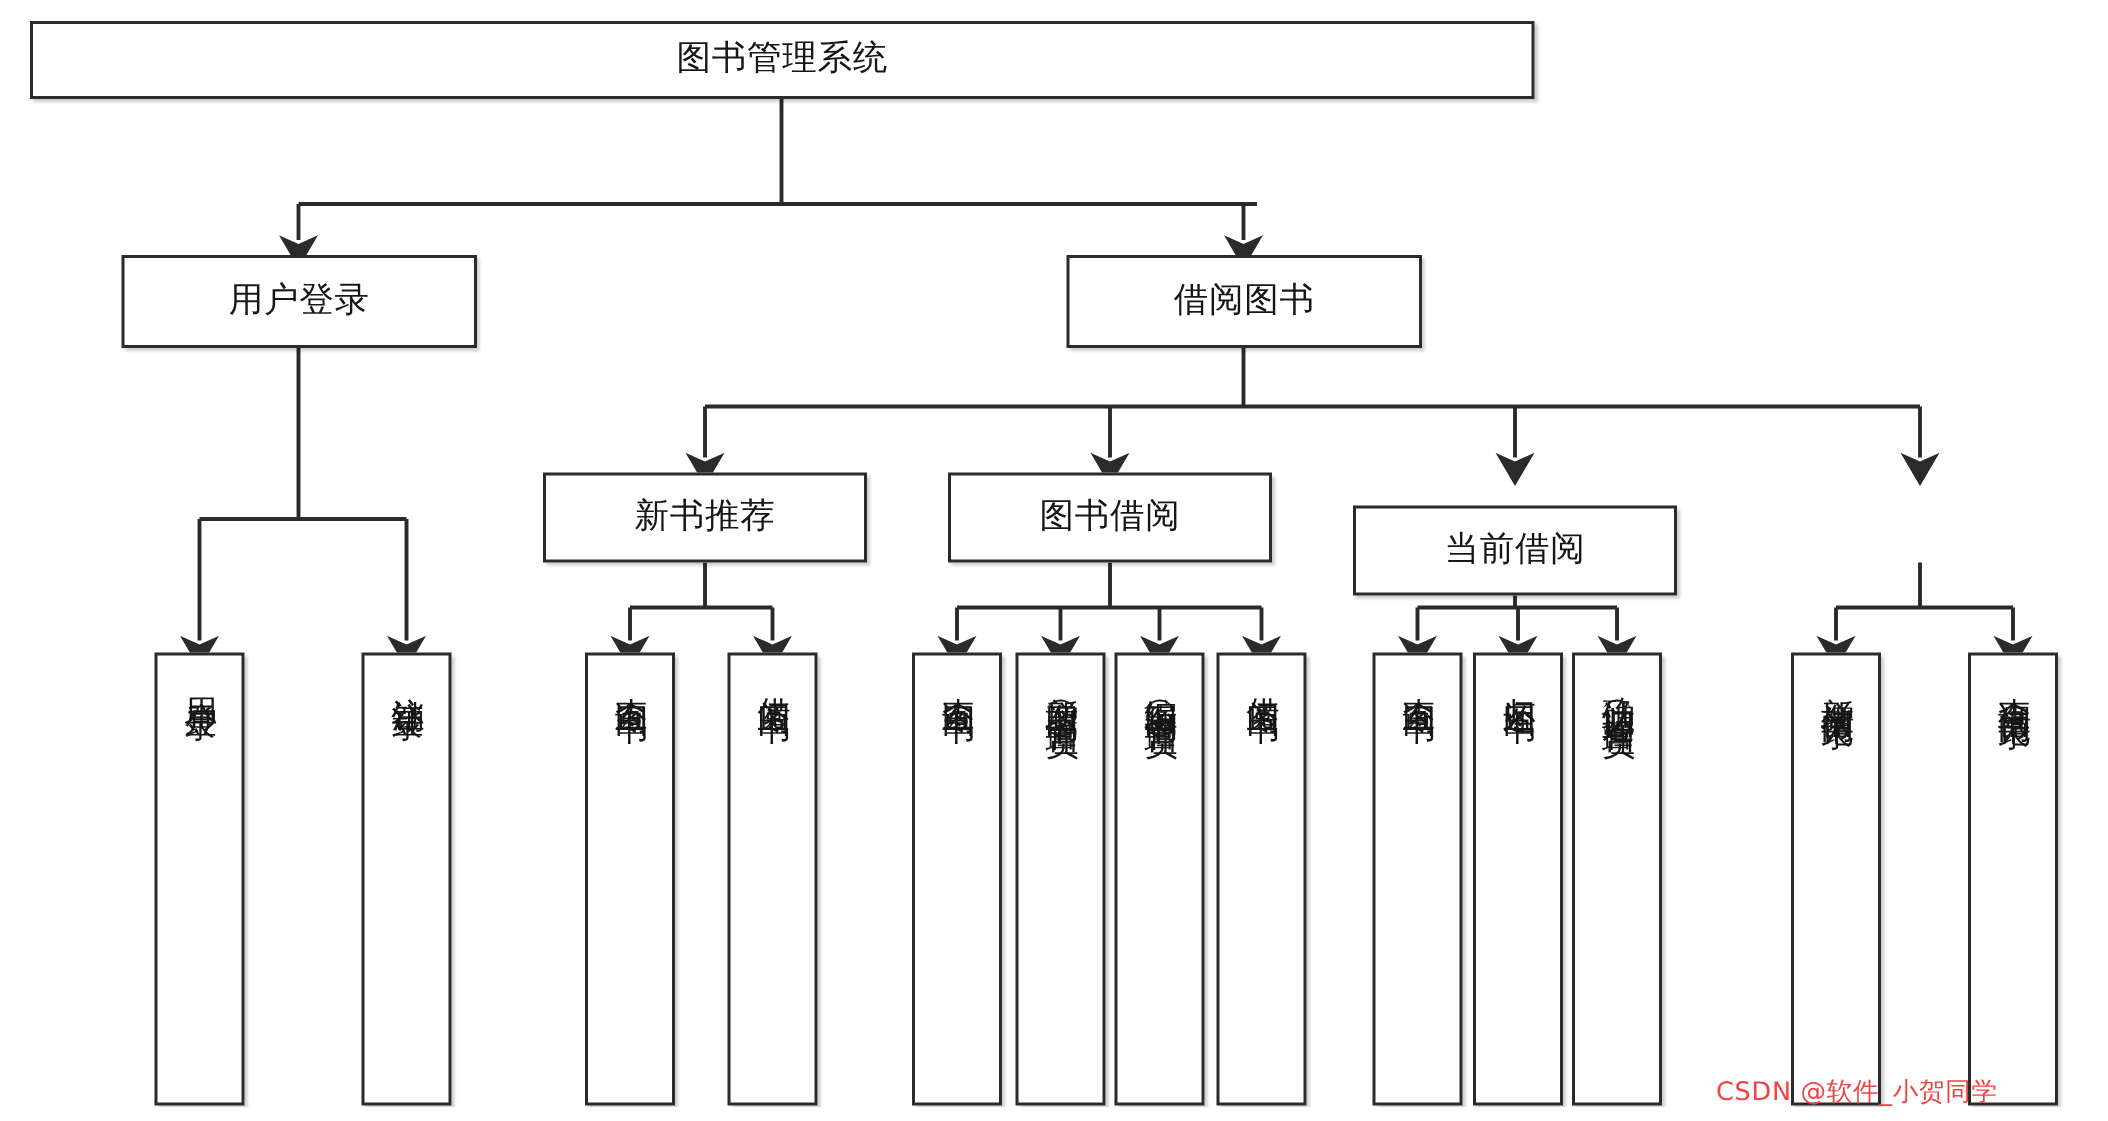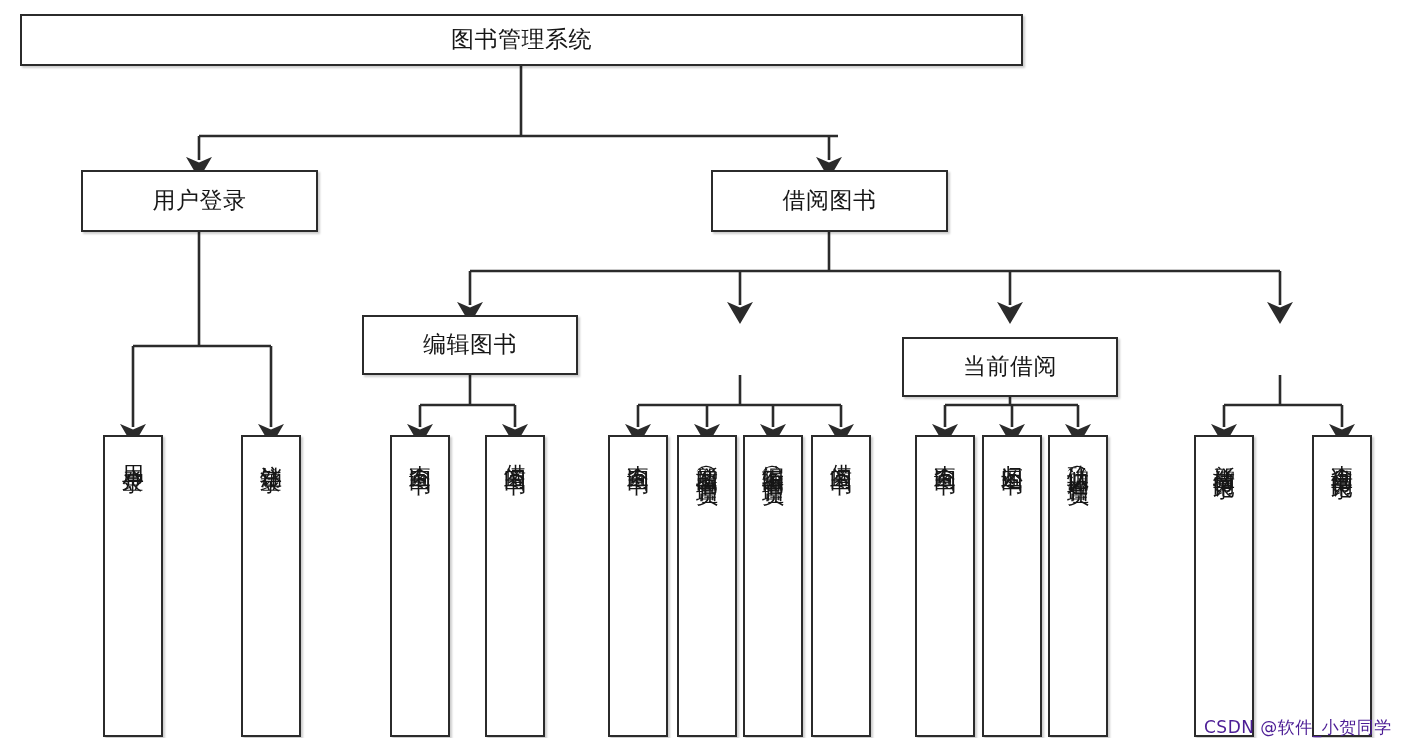--- a/index.html
+++ b/index.html
@@ -59,23 +59,23 @@
     writing-mode: vertical-rl;
     text-orientation: upright;
     letter-spacing: 3px;
     font-size: 22px;
     line-height: 1.0;
   }
   .watermark {
     position: absolute;
     font-family: "DejaVu Sans", "Liberation Sans", sans-serif;
     font-size: 17px;
-    color: #4c1d95;
+    color: #ef4444;
     white-space: nowrap;
-    left: 1204px;
+    left: 1144px;
     top: 716px;
     letter-spacing: 0.5px;
   }
 </style>
 </head>
 <body>
 
 <div id="canvas">
 
   <svg id="wires" viewBox="0 0 1405 747" width="1405" height="747" xmlns="http://www.w3.org/2000/svg">
@@ -133,21 +133,24 @@
   </div>
 
   <div class="node horiz" style="left:81px; top:170px; width:237px; height:62px;">
     <span class="lbl">用户登录</span>
   </div>
   <div class="node horiz" style="left:711px; top:170px; width:237px; height:62px;">
     <span class="lbl">借阅图书</span>
   </div>
 
   <div class="node horiz" style="left:362px; top:315px; width:216px; height:60px;">
-    <span class="lbl">编辑图书</span>
+    <span class="lbl">新书推荐</span>
+  </div>
+  <div class="node horiz" style="left:632px; top:315px; width:216px; height:60px;">
+    <span class="lbl">图书借阅</span>
   </div>
   <div class="node horiz" style="left:902px; top:315px; width:216px; height:60px;margin-top:22px;">
     <span class="lbl">当前借阅</span>
   </div>
 
   <div class="node vert" style="left:103px; top:435px; width:60px; height:302px;">
     <span class="lbl">用户登录</span>
   </div>
   <div class="node vert" style="left:241px; top:435px; width:60px; height:302px;">
     <span class="lbl">注销登录</span>

